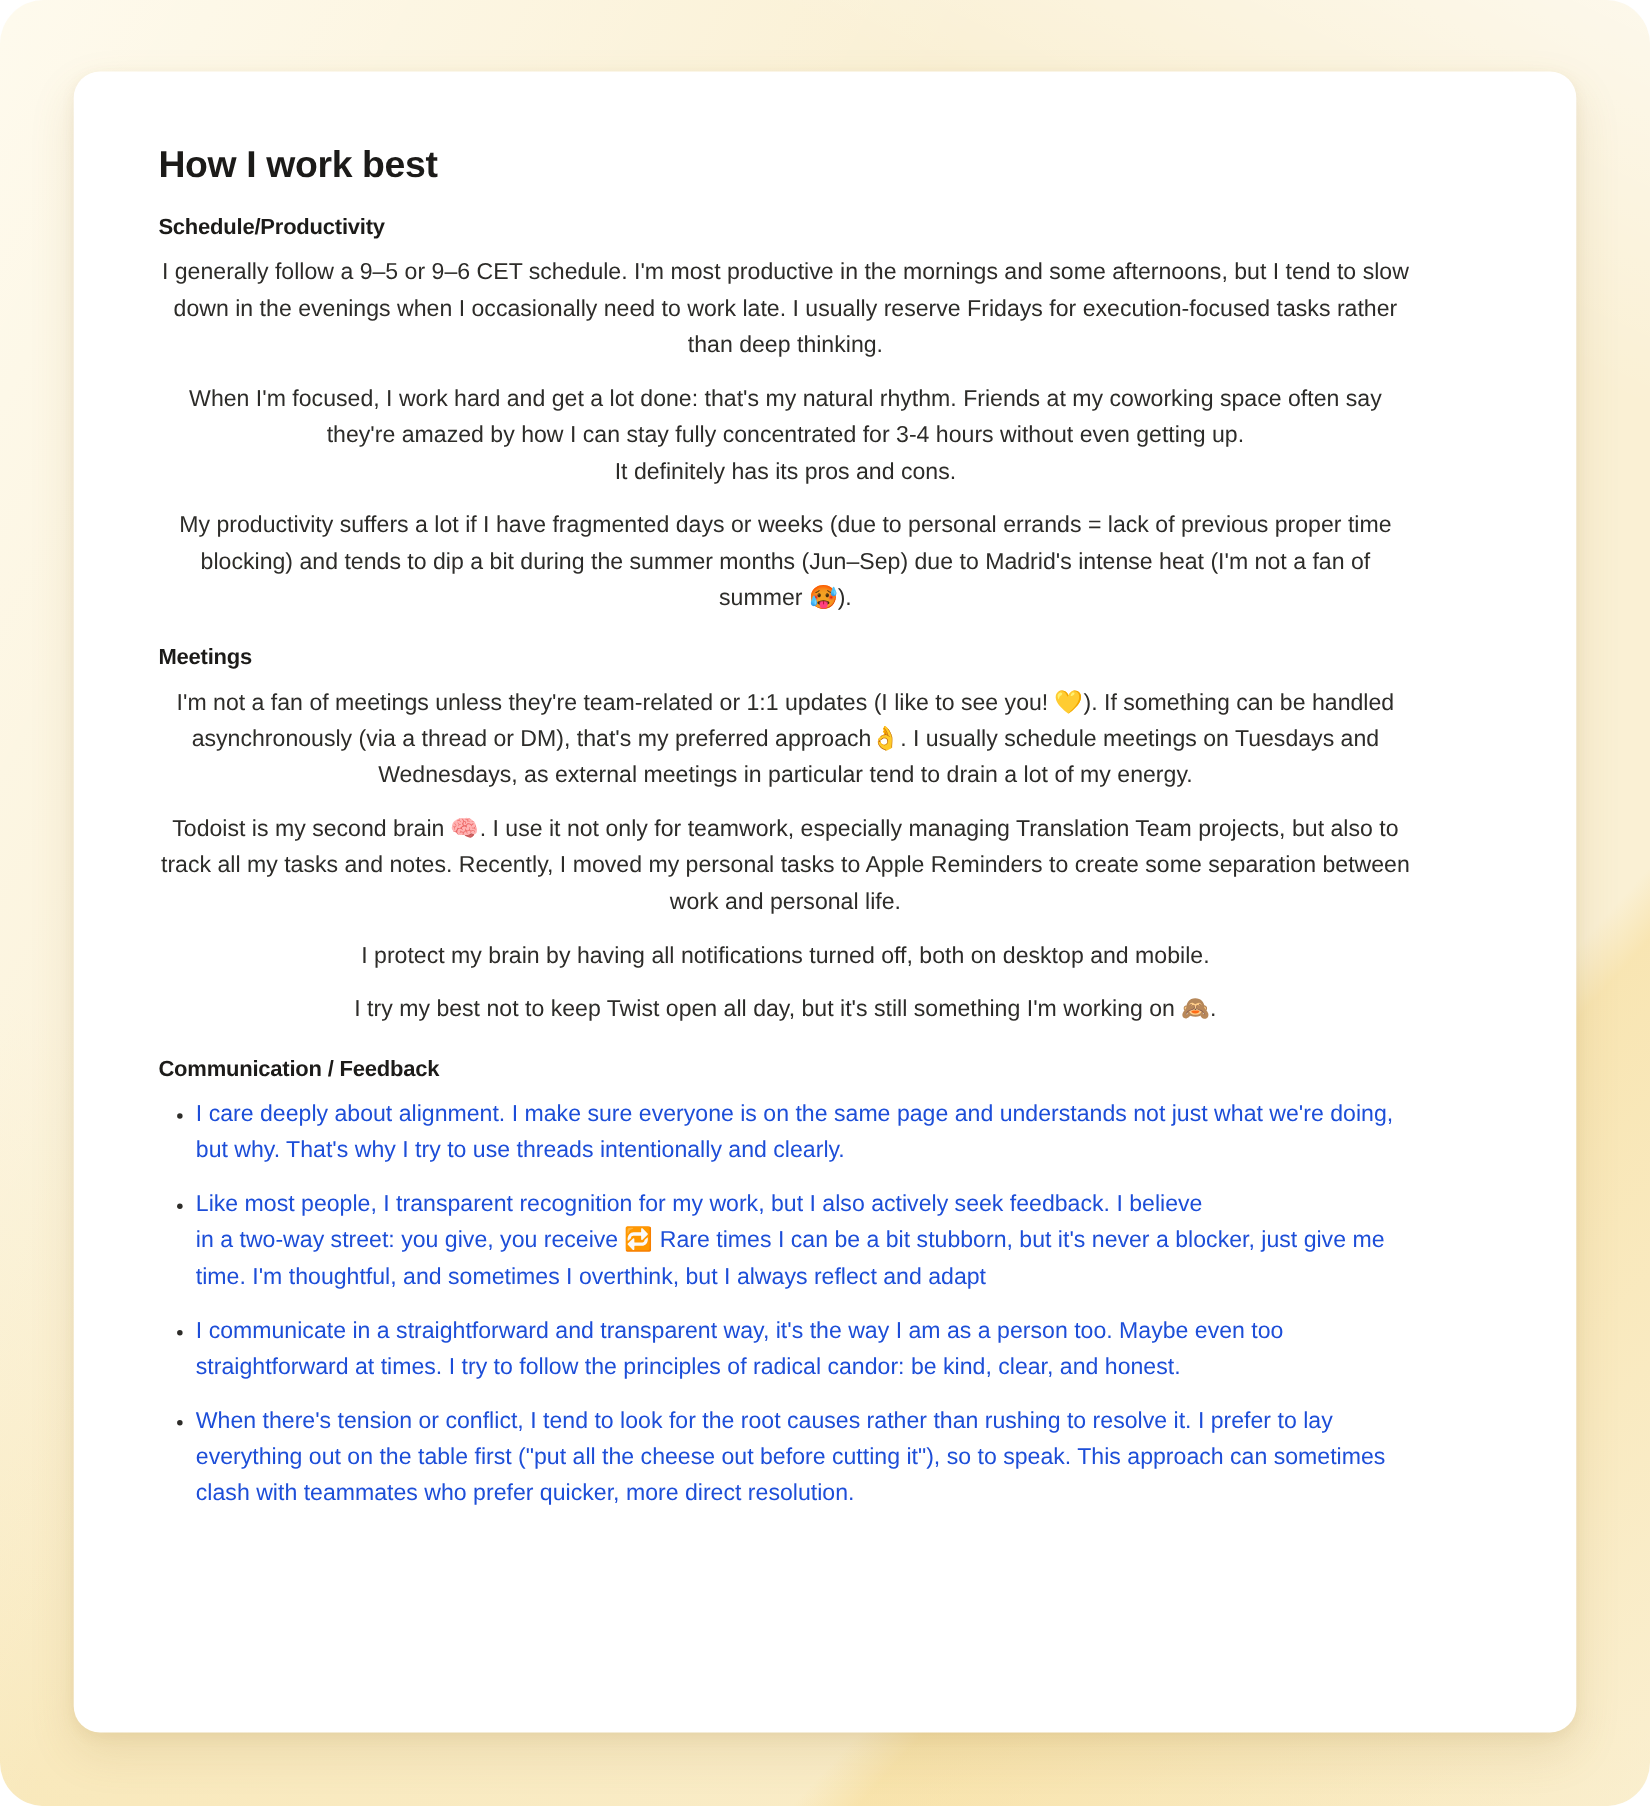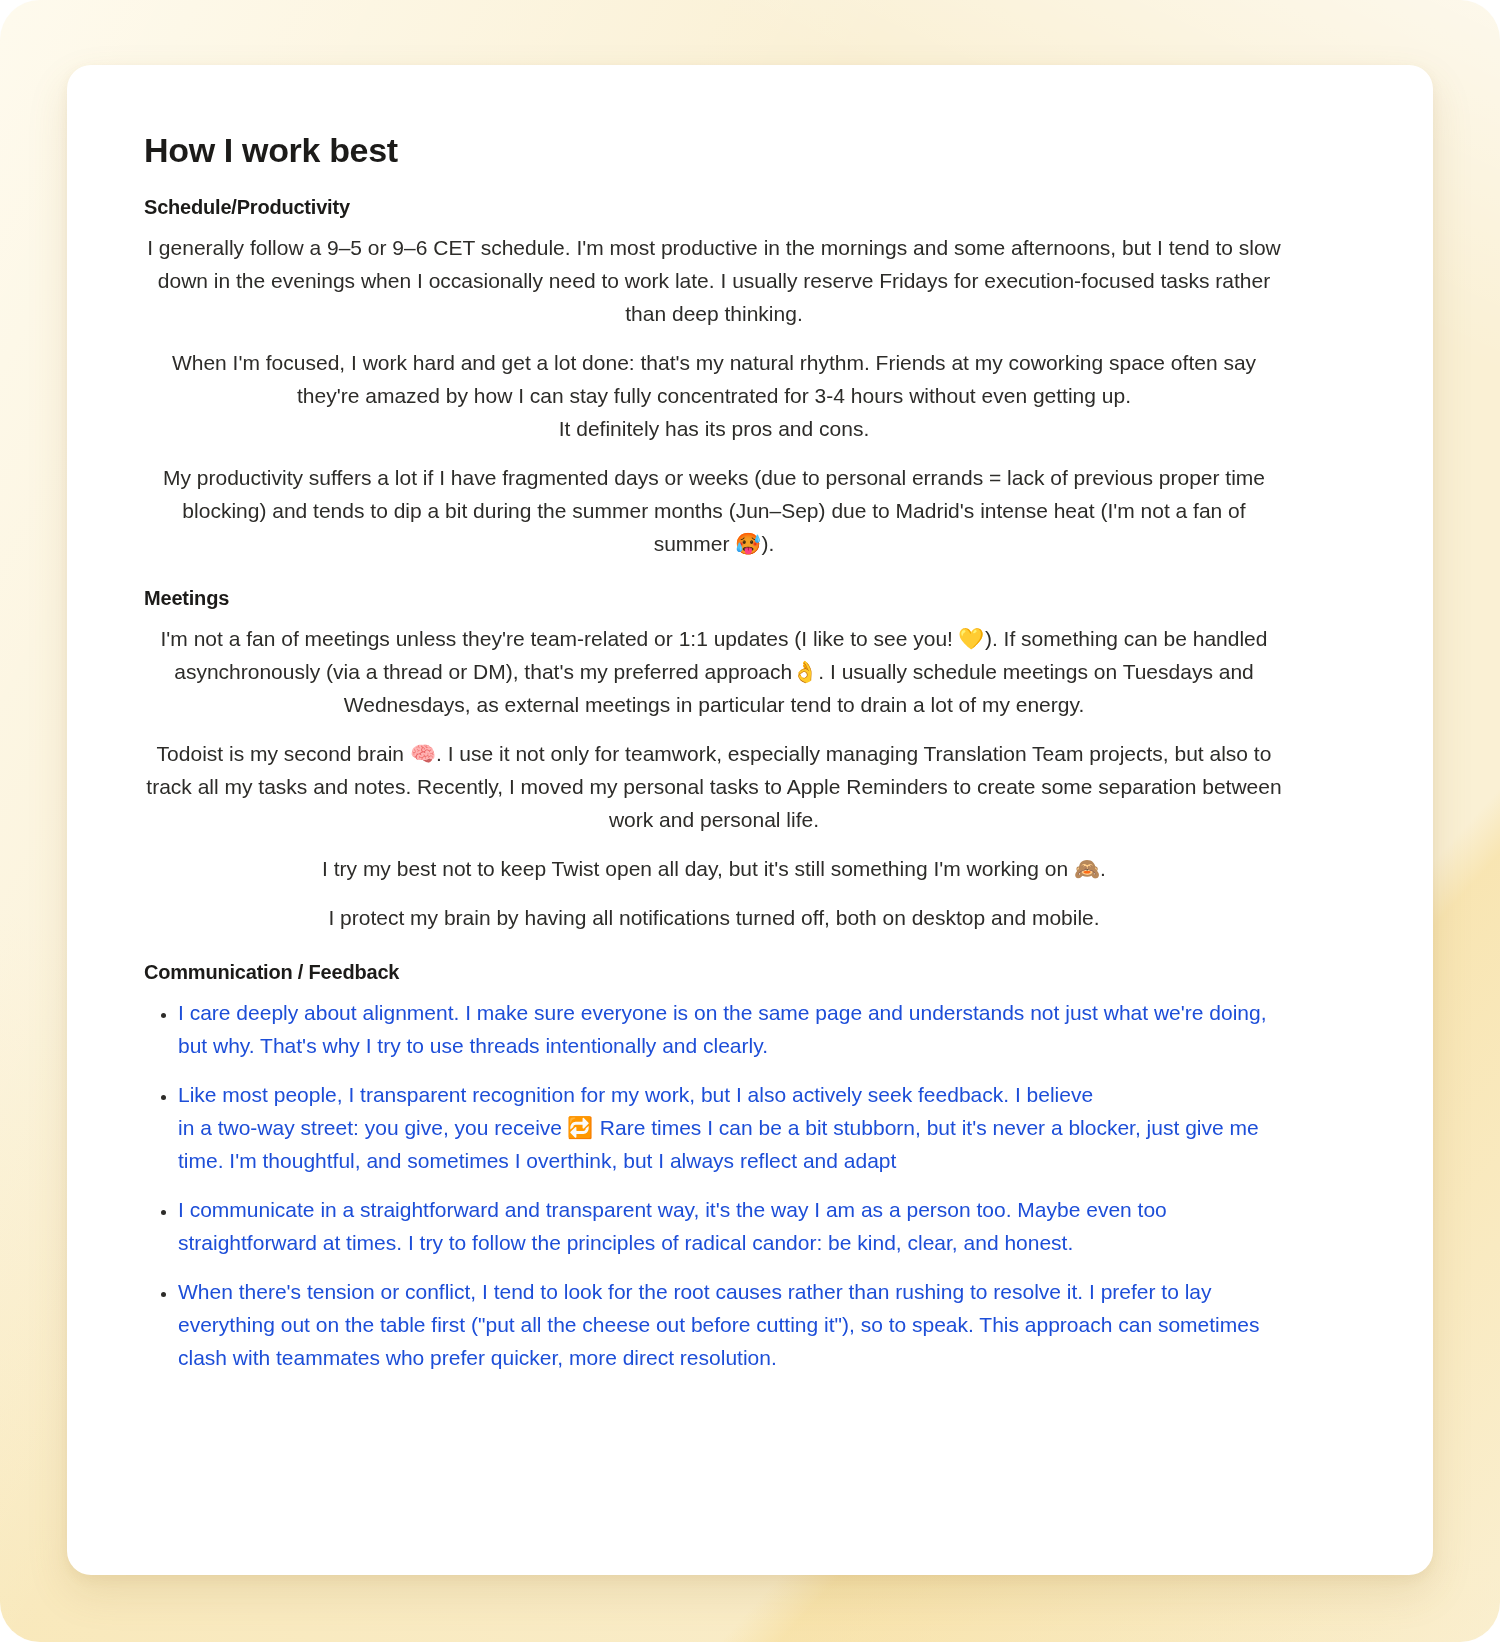--- a/index.html
+++ b/index.html
@@ -88,22 +88,22 @@
       <p>My productivity suffers a lot if I have fragmented days or weeks (due to personal errands = lack of previous proper time blocking) and tends to dip a bit during the summer months (Jun–Sep) due to Madrid's intense heat (I'm not a fan of summer 🥵).</p>
     </section>
 
     <section>
       <h2>Meetings</h2>
       <p>I'm not a fan of meetings unless they're team-related or 1:1 updates (I like to see you! 💛). If something can be handled asynchronously (via a thread or DM), that's my preferred approach👌. I usually schedule meetings on Tuesdays and Wednesdays, as external meetings in particular tend to drain a lot of my energy.</p>
     </section>
 
     <section>
       <p>Todoist is my second brain 🧠. I use it not only for teamwork, especially managing Translation Team projects, but also to track all my tasks and notes. Recently, I moved my personal tasks to Apple Reminders to create some separation between work and personal life.</p>
+      <p>I protect my brain by having all notifications turned off, both on desktop and mobile.</p>
       <p>I try my best not to keep Twist open all day, but it's still something I'm working on 🙈.</p>
-      <p>I protect my brain by having all notifications turned off, both on desktop and mobile.</p>
     </section>
 
     <section>
       <h2>Communication / Feedback</h2>
       <ul>
         <li>I care deeply about alignment. I make sure everyone is on the same page and understands not just what we're doing, but why. That's why I try to use threads intentionally and clearly.</li>
         <li>Like most people, I transparent recognition for my work, but I also actively seek feedback. I believe
 in a two-way street: you give, you receive 🔁 Rare times I can be a bit stubborn, but it's never a blocker, just give me time. I'm thoughtful, and sometimes I overthink, but I always reflect and adapt</li>
         <li>I communicate in a straightforward and transparent way, it's the way I am as a person too. Maybe even too straightforward at times. I try to follow the principles of radical candor: be kind, clear, and honest.</li>
         <li>When there's tension or conflict, I tend to look for the root causes rather than rushing to resolve it. I prefer to lay everything out on the table first ("put all the cheese out before cutting it"), so to speak. This approach can sometimes clash with teammates who prefer quicker, more direct resolution.</li>

